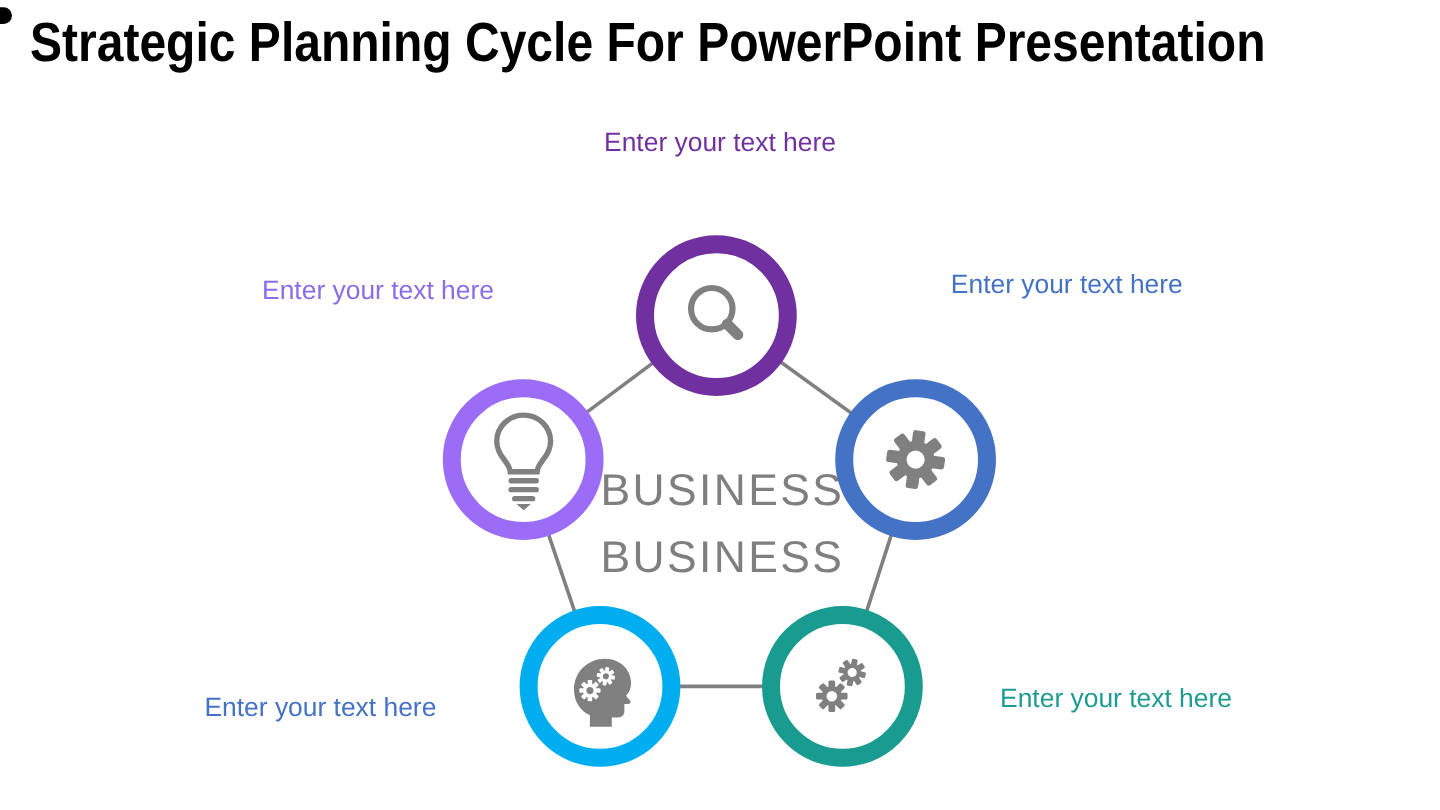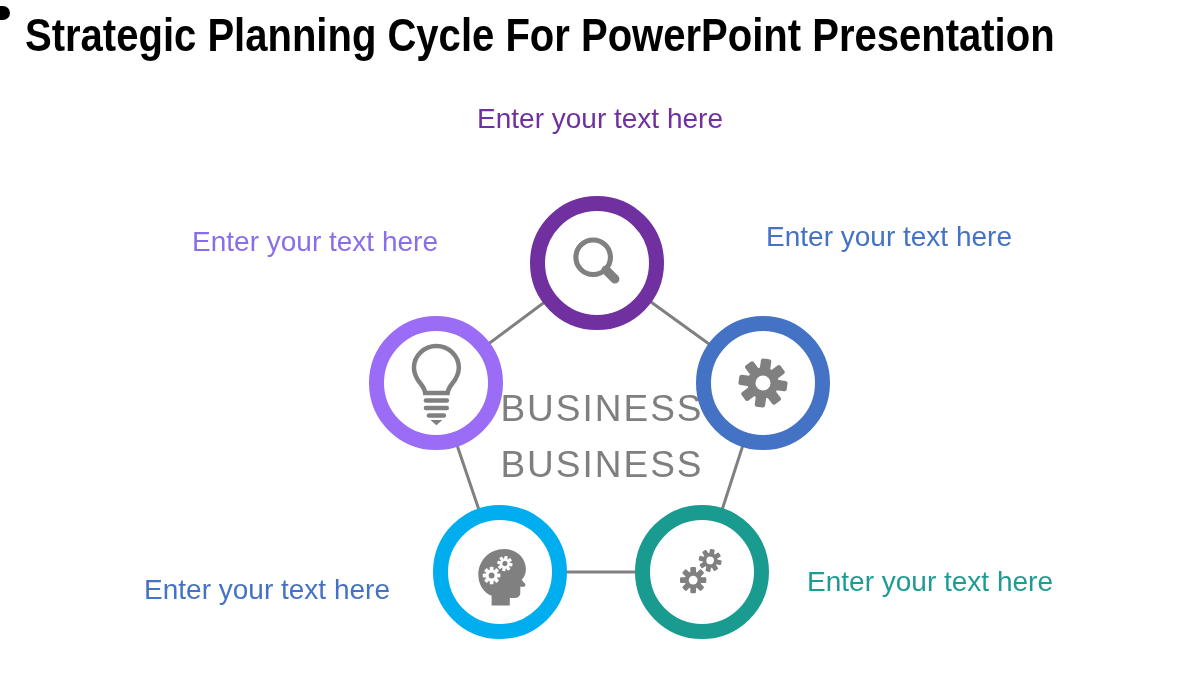--- a/index.html
+++ b/index.html
@@ -25,21 +25,21 @@
     align-items:center; justify-content:center; z-index:2;
   }
   .node-top { left:530px; top:196px; }
   .node-ul  { left:369px; top:316px; }
   .node-ur  { left:696px; top:316px; }
   .node-ll  { left:433px; top:505px; }
   .node-lr  { left:635px; top:505px; }
   .icon { display:flex; align-items:center; justify-content:center; color:#808080; }
   .label {
     position:absolute; width:440px; text-align:center; z-index:1;
-    font-size:28px; line-height:32px; white-space:nowrap;
+    font-size:22px; line-height:32px; white-space:nowrap;
   }
   .label-top { left:380px; top:103px; }
   .label-ul  { left:95px;  top:226px; }
   .label-ur  { left:669px; top:221px; }
   .label-ll  { left:47px;  top:574px; }
   .label-lr  { left:710px; top:566px; }
   .center-text {
     position:absolute; left:452px; top:381px; width:300px; z-index:1;
     text-align:center; font-size:37px; line-height:56px; letter-spacing:2px;
     color:#7F7F7F;

